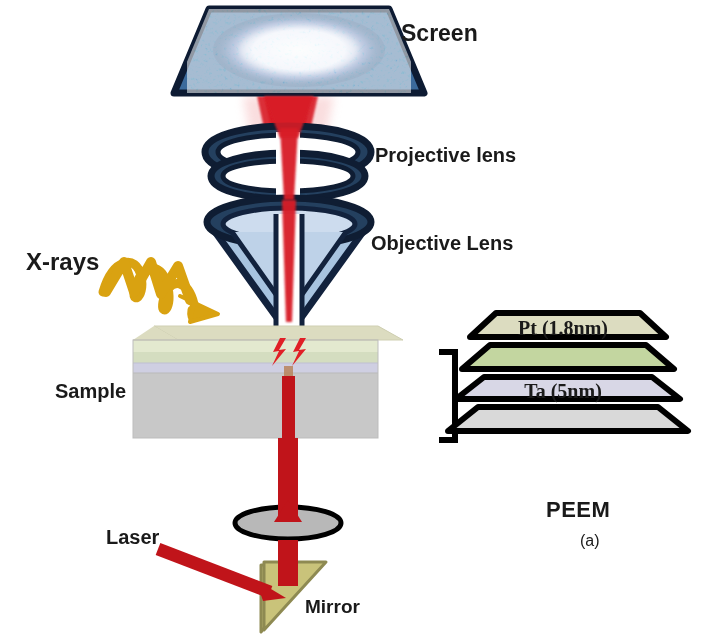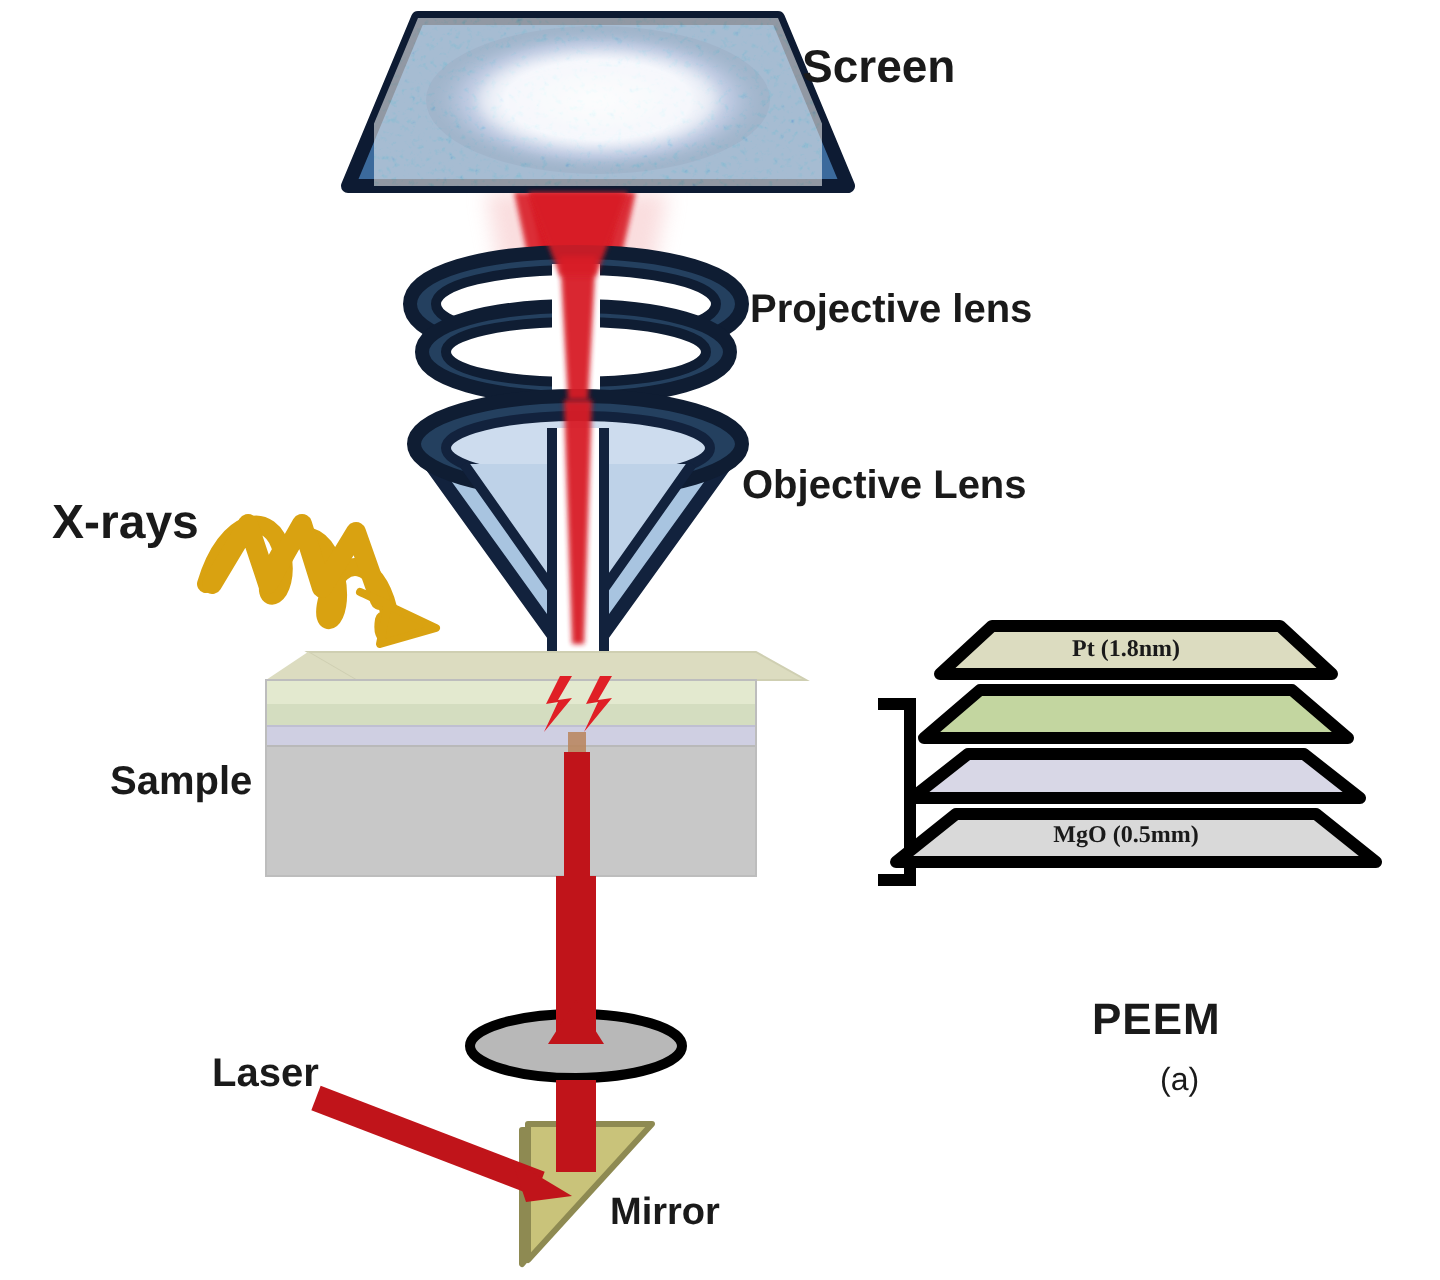--- a/index.html
+++ b/index.html
@@ -47,21 +47,21 @@
   #label-panel       { left: 562px; top: 533px; font-size: 16px; font-weight: normal; }
 
   .stacklbl {
     position: absolute;
     font-family: "Liberation Serif", serif;
     font-weight: bold;
     color: #1a1a1a;
     white-space: nowrap;
     text-align: center;
     line-height: 1;
-    font-size: 12px;
+    font-size: 20px;
   }
   .stacklbl sub { font-size: 11px; }
   #stack-label-0 { left: 470px; top: 318px; width: 150px; }
   #stack-label-1 { left: 450px; top: 350px; width: 190px; font-size: 15px; }
   #stack-label-2 { left: 470px; top: 381px; width: 150px; }
   #stack-label-3 { left: 460px; top: 411px; width: 170px; }
 </style>
 </head>
 <body>
 
@@ -254,15 +254,15 @@
   <div class="lbl" id="label-objective">Objective Lens</div>
   <div class="lbl" id="label-projective">Projective lens</div>
   <div class="lbl" id="label-xrays">X-rays</div>
   <div class="lbl" id="label-sample">Sample</div>
   <div class="lbl" id="label-laser">Laser</div>
   <div class="lbl" id="label-mirror">Mirror</div>
   <div class="lbl" id="label-peem">PEEM</div>
   <div class="lbl" id="label-panel">(a)</div>
 
   <div class="stacklbl" id="stack-label-0">Pt (1.8nm)</div>
-  <div class="stacklbl" id="stack-label-3">MgO (0.5mm)</div>
+  <div class="stacklbl" id="stack-label-2">Ta (5nm)</div>
 
 </div>
 
 </body></html>

